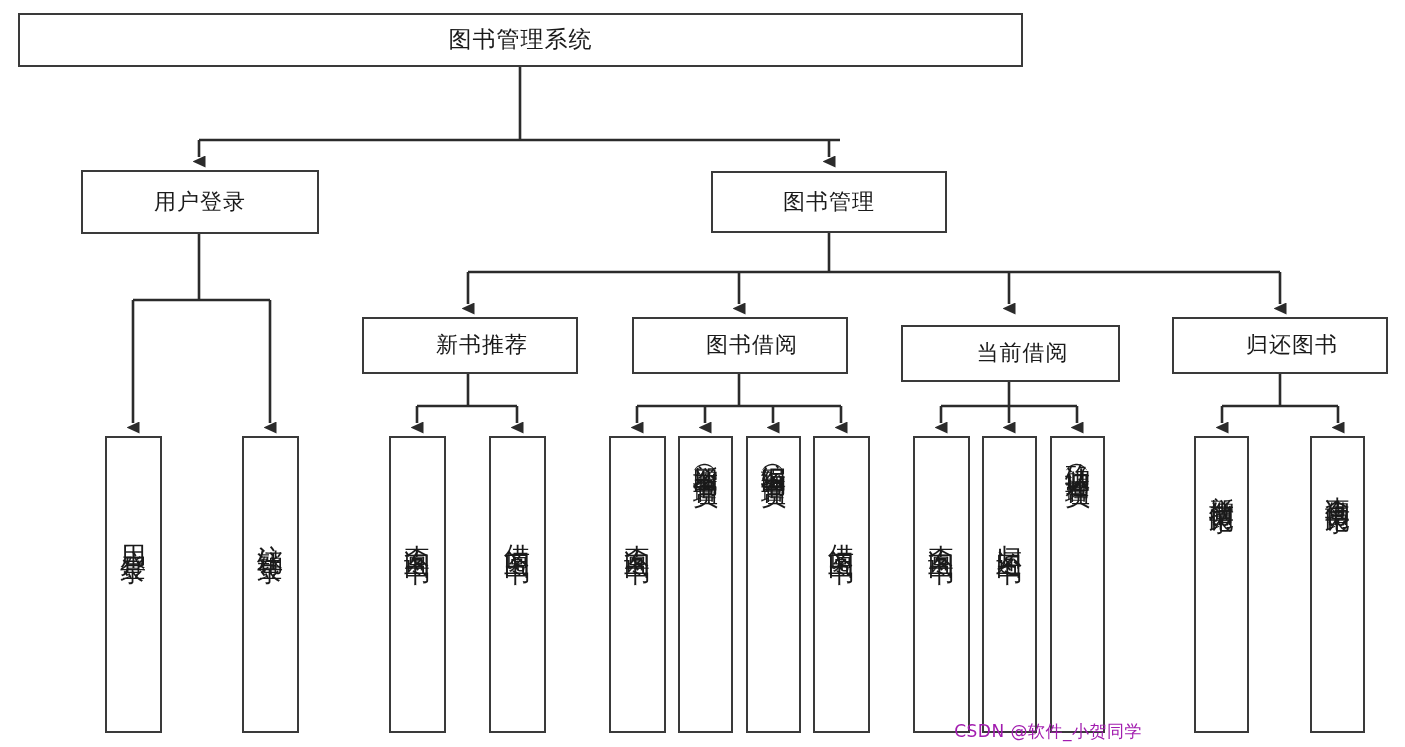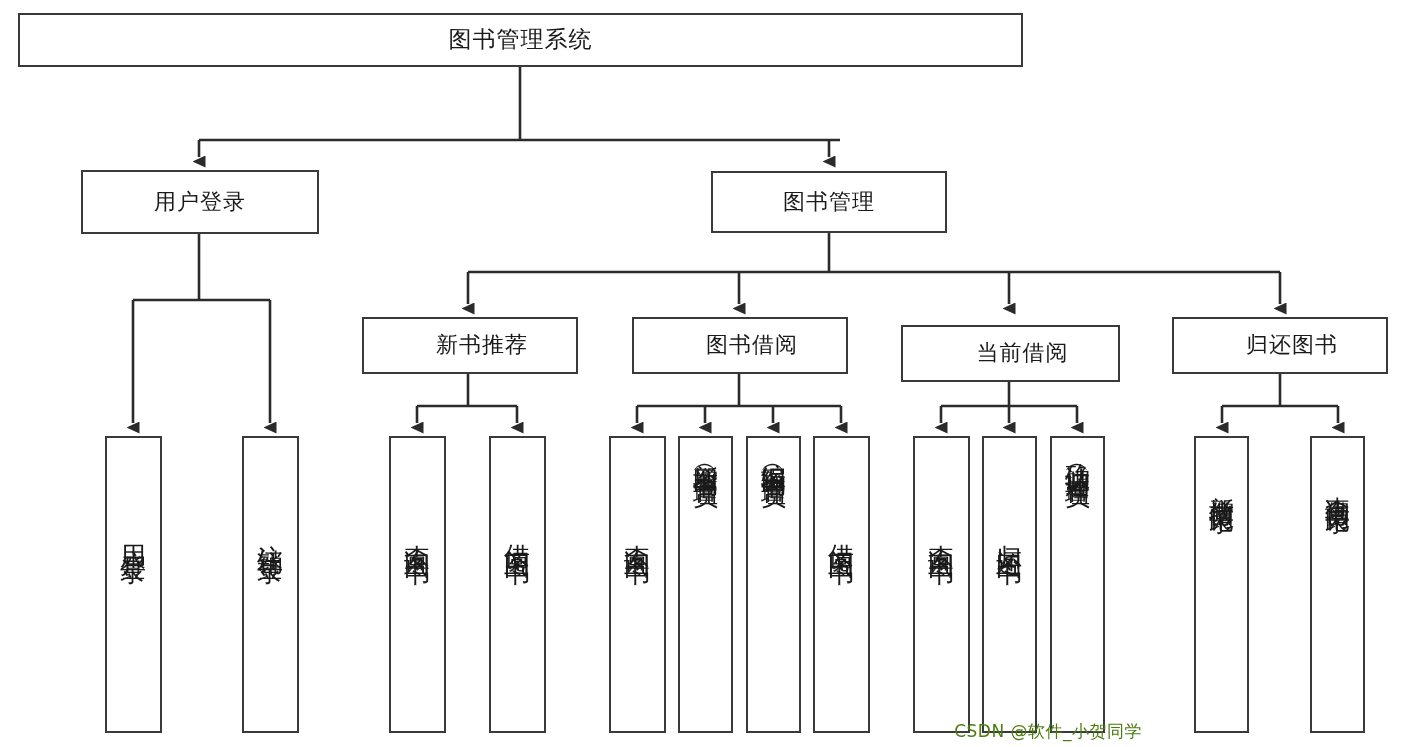--- a/index.html
+++ b/index.html
@@ -44,21 +44,21 @@
     font-size:26px;
     letter-spacing:5px;
     line-height:1;
     white-space:nowrap;
   }
   .node.leaf.tall .lbl{font-size:25px;letter-spacing:3px;}
 
   #watermark{
     position:absolute;
     right:8px;bottom:4px;
-    color:#4d7c0f;
+    color:#a21caf;
     font-size:17px;
     letter-spacing:0.5px;
     white-space:nowrap;
     pointer-events:none;
   }
 </style>
 </head>
 <body>
 
 <div id="canvas">

